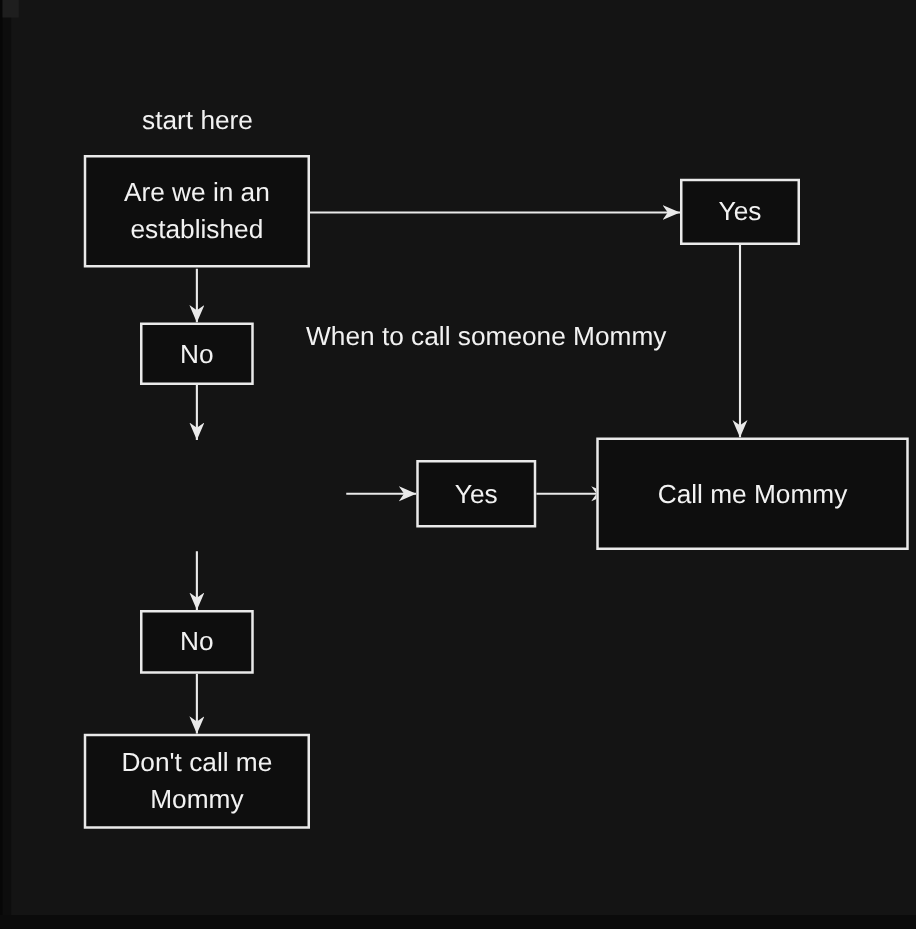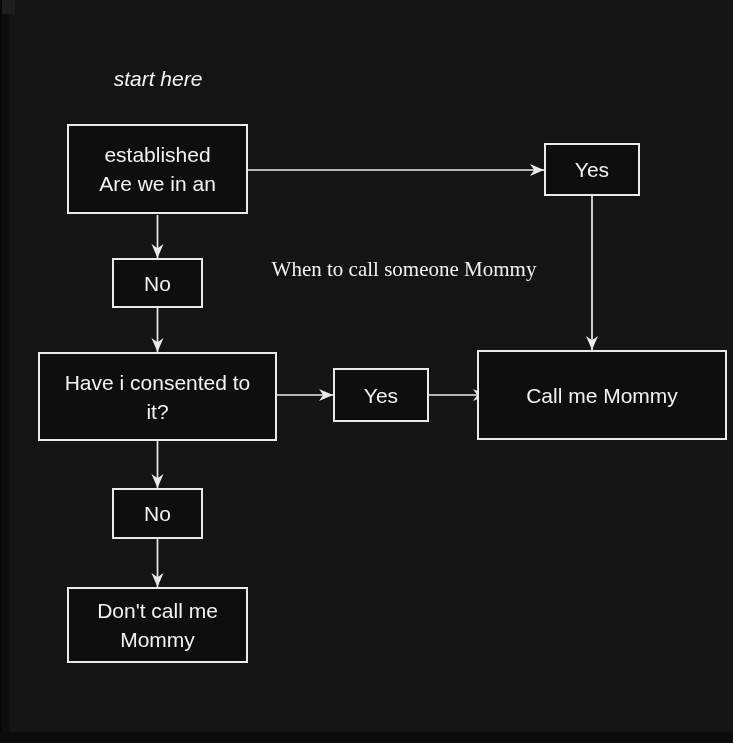--- a/index.html
+++ b/index.html
@@ -45,22 +45,22 @@
     font-size: 21px;
     line-height: 29px;
   }
   .node span { display: block; }
   .floating-label {
     position: absolute;
     text-align: center;
     font-size: 21px;
     line-height: 29px;
   }
-  #start-here      { left: 78px;  top: 64px;  width: 160px; font-style: italic; }
-  #chart-title     { left: 244px; top: 255px; width: 320px; font-family: Liberation Serif, serif; }
+  #start-here      { left: 78px;  top: 82px;  width: 160px; }
+  #chart-title     { left: 229px; top: 255px; width: 320px; }
   #node-dynamic    { left: 67px;  top: 124px; width: 181px; height: 90px; }
   #node-no1        { left: 112px; top: 258px; width: 91px;  height: 50px; }
   #node-yes-top    { left: 544px; top: 143px; width: 96px;  height: 53px; }
   #node-consented  { left: 38px;  top: 352px; width: 239px; height: 89px; }
   #node-yes-mid    { left: 333px; top: 368px; width: 96px;  height: 54px; }
   #node-callme     { left: 477px; top: 350px; width: 250px; height: 90px; }
   #node-no2        { left: 112px; top: 488px; width: 91px;  height: 51px; }
   #node-dont       { left: 67px;  top: 587px; width: 181px; height: 76px; }
 </style>
 </head>
@@ -88,36 +88,32 @@
   </svg>
 
   <div class="floating-label" id="start-here">start here</div>
 
   <div class="floating-label" id="chart-title">
     <span>When to call someone</span>
     <span>Mommy</span>
   </div>
 
   <div class="node" id="node-dynamic">
+    <span>Are we in an</span>
     <span>established</span>
-    <span>Are we in an</span>
   </div>
 
   <div class="node" id="node-no1">
     <span>No</span>
   </div>
 
   <div class="node" id="node-yes-top">
     <span>Yes</span>
   </div>
 
-  <div class="node" id="node-consented">
-    <span>Have i consented to</span>
-    <span>it?</span>
-  </div>
 
   <div class="node" id="node-yes-mid">
     <span>Yes</span>
   </div>
 
   <div class="node" id="node-callme">
     <span>Call me Mommy</span>
   </div>
 
   <div class="node" id="node-no2">

